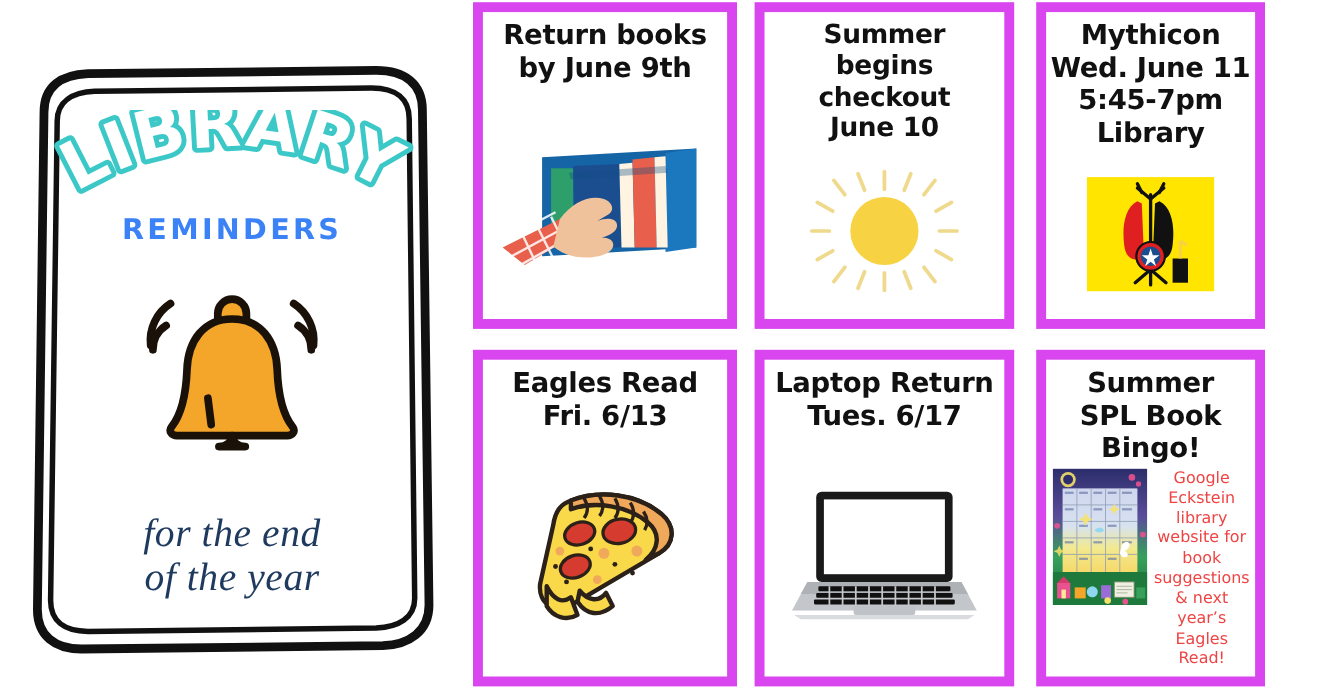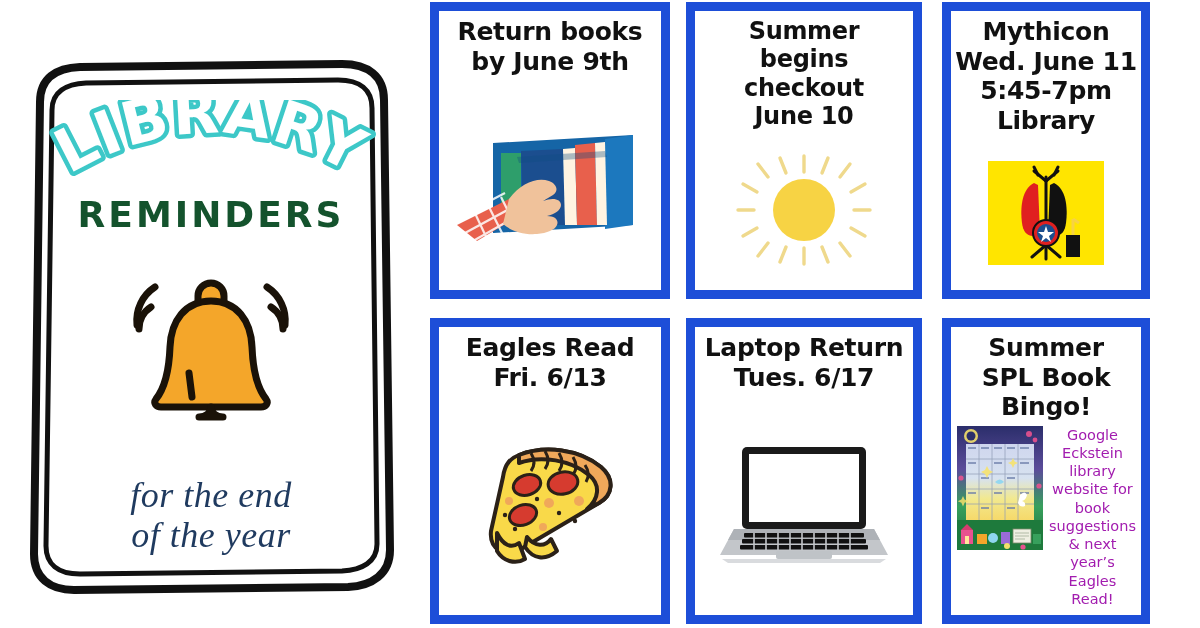--- a/index.html
+++ b/index.html
@@ -26,23 +26,23 @@
     justify-content:flex-start;padding-top:42px;box-sizing:border-box;
   }
   .library-word{
     width:330px;height:92px;position:relative;
   }
   .library-word svg{width:100%;height:100%;display:block;}
   .reminders-word{
     margin-top:2px;
     font-family:"DejaVu Sans", sans-serif;
     font-weight:bold;
-    font-size:36px;
+    font-size:26px;
     letter-spacing:3px;
-    color:#14532d;
+    color:#3b82f6;
     text-align:center;
   }
   .bell-wrap{
     margin-top:26px;width:200px;height:180px;
   }
   .bell-wrap svg{width:100%;height:100%;display:block;}
   .tagline{
     margin-top:34px;
     font-family:"Liberation Serif", serif;
     font-style:italic;
@@ -53,23 +53,23 @@
     letter-spacing:.5px;
   }
 
   
   .grid{
     position:absolute;left:430px;top:2px;width:766px;height:622px;
   }
   .card{
     position:absolute;
     background:#ffffff;
-    border:9px solid #1d4ed8;
+    border:9px solid #d946ef;
     box-sizing:border-box;
-    display:flex;flex-direction:column;align-items:center;
+    display:flex;flex-direction:column;
     overflow:hidden;
   }
   .c-r0{top:0px;height:297px;}
   .c-r1{top:316px;height:306px;}
   .c-c0{left:0px;width:240px;}
   .c-c1{left:256px;width:236px;}
   .c-c2{left:512px;width:208px;}
 
   .card-title{
     font-family:"DejaVu Sans", sans-serif;
@@ -94,21 +94,21 @@
     display:flex;flex-direction:row;align-items:flex-start;
     width:100%;padding:4px 6px 6px 6px;box-sizing:border-box;gap:6px;
   }
   .bingo-thumb{width:86px;height:124px;flex:0 0 auto;}
   .bingo-thumb svg{width:100%;height:100%;display:block;}
   .sr-note{
     flex:1;
     font-family:"DejaVu Sans", sans-serif;
     font-size:14.5px;
     line-height:1.26;
-    color:#a21caf;
+    color:#ef4444;
     text-align:center;
   }
 </style>
 </head>
 <body>
 
 <div class="canvas">
 
   <div class="left-panel">
 

